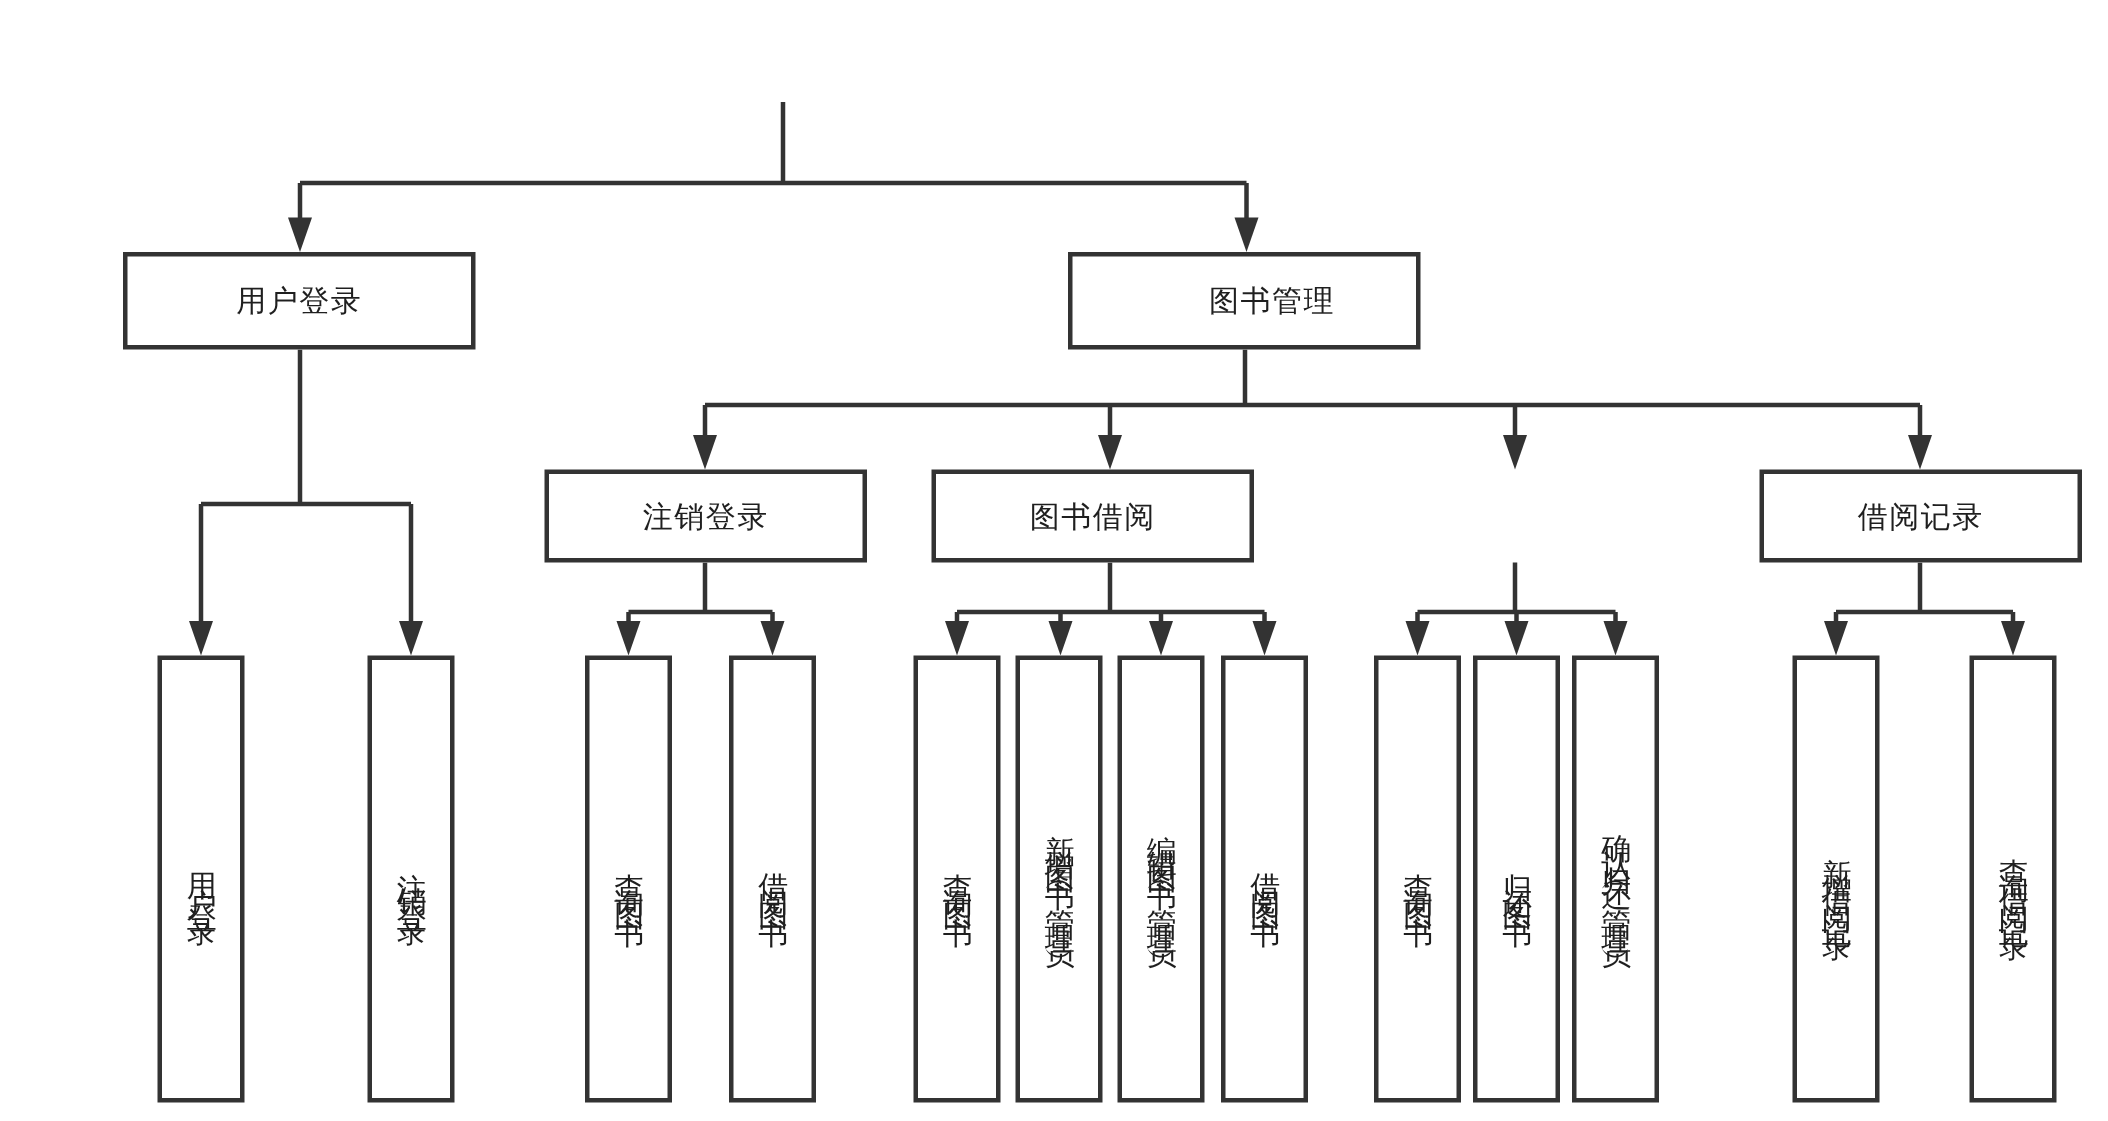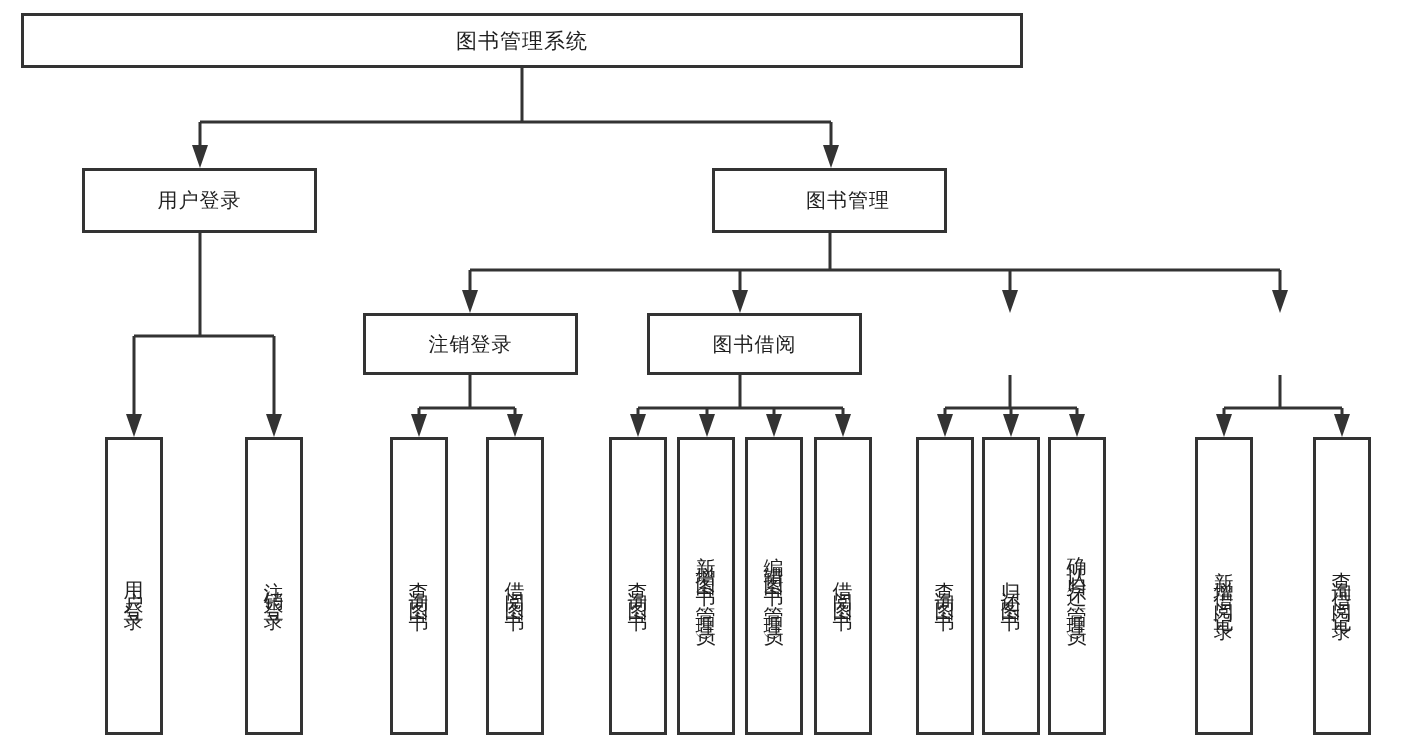--- a/index.html
+++ b/index.html
@@ -35,21 +35,21 @@
     font-size:20px;
     letter-spacing:1px;
     z-index:1;
   }
   .node.root{left:21px;top:13px;width:1002px;height:55px;font-size:21px;}
   .node.l2{top:168px;width:235px;height:65px;}
   .node.l2.p-user{left:82px;}
   .node.l2.p-mgmt{left:712px;padding-left:37px;}
   .node.l3{top:313px;width:215px;height:62px;}
   .node.l3.p-new{left:363px;}
-  .node.l3.p-borrow{left:647px;}
+  .node.l3.p-borrow{left:621px;}
   .node.l3.p-current{left:903px;}
   .node.l3.p-record{left:1173px;}
   .node.leaf{top:437px;width:58px;height:298px;}
   .leaf .vtext{
     writing-mode:vertical-rl;
     text-orientation:mixed;
     font-size:20px;
     line-height:1;
     letter-spacing:10px;
     white-space:nowrap;
@@ -106,27 +106,27 @@
     <polygon points="699,414 715,414 707,437"></polygon>
     <polygon points="766,414 782,414 774,437"></polygon>
     <polygon points="835,414 851,414 843,437"></polygon>
     <polygon points="937,414 953,414 945,437"></polygon>
     <polygon points="1003,414 1019,414 1011,437"></polygon>
     <polygon points="1069,414 1085,414 1077,437"></polygon>
     <polygon points="1216,414 1232,414 1224,437"></polygon>
     <polygon points="1334,414 1350,414 1342,437"></polygon>
   </svg>
 
-  <div class="node root">图书管理系统</div>
 
   <div class="node l2 p-user">用户登录</div>
   <div class="node l2 p-mgmt">图书管理</div>
 
   <div class="node l3 p-new">注销登录</div>
   <div class="node l3 p-borrow">图书借阅</div>
+  <div class="node l3 p-record">借阅记录</div>
 
   <div class="node leaf p-g1a">
     <span class="vtext">用户登录</span>
   </div>
   <div class="node leaf p-g1b">
     <span class="vtext">注销登录</span>
   </div>
 
   <div class="node leaf p-g2a">
     <span class="vtext">查询图书</span>

